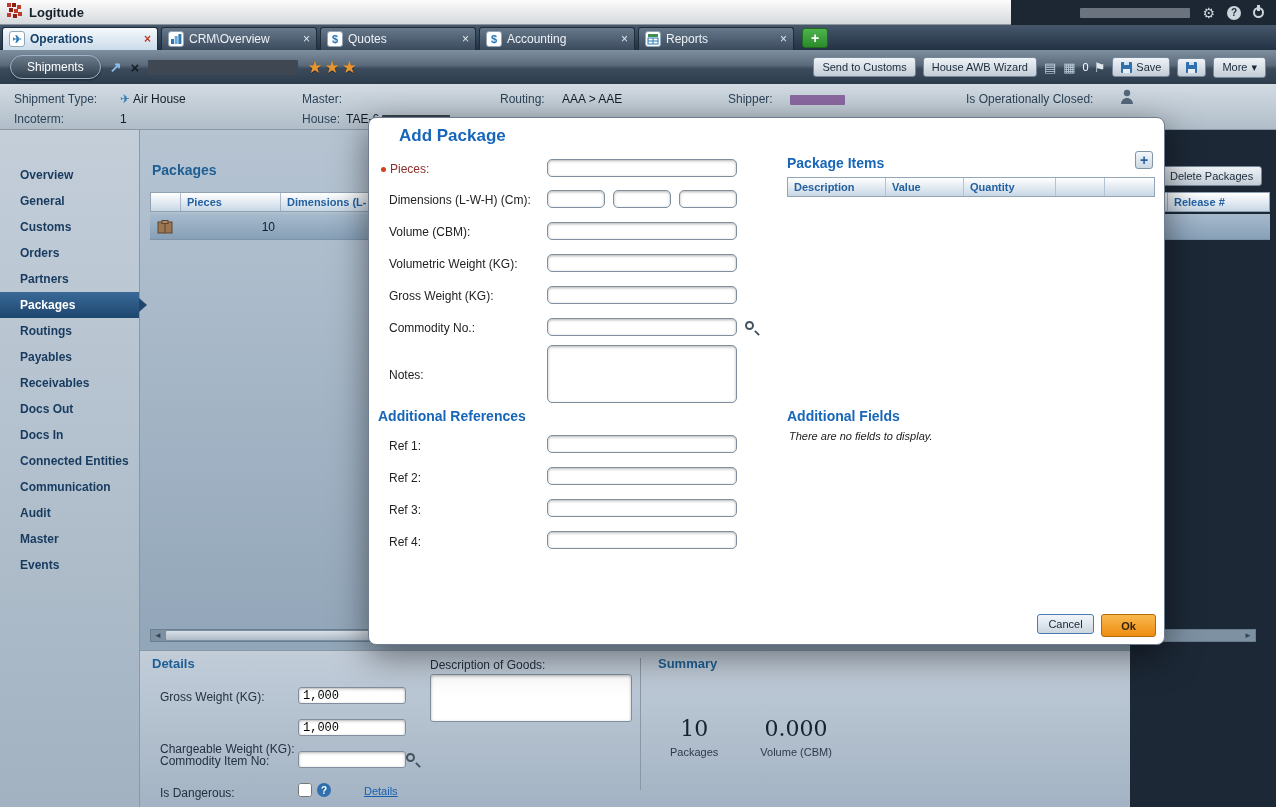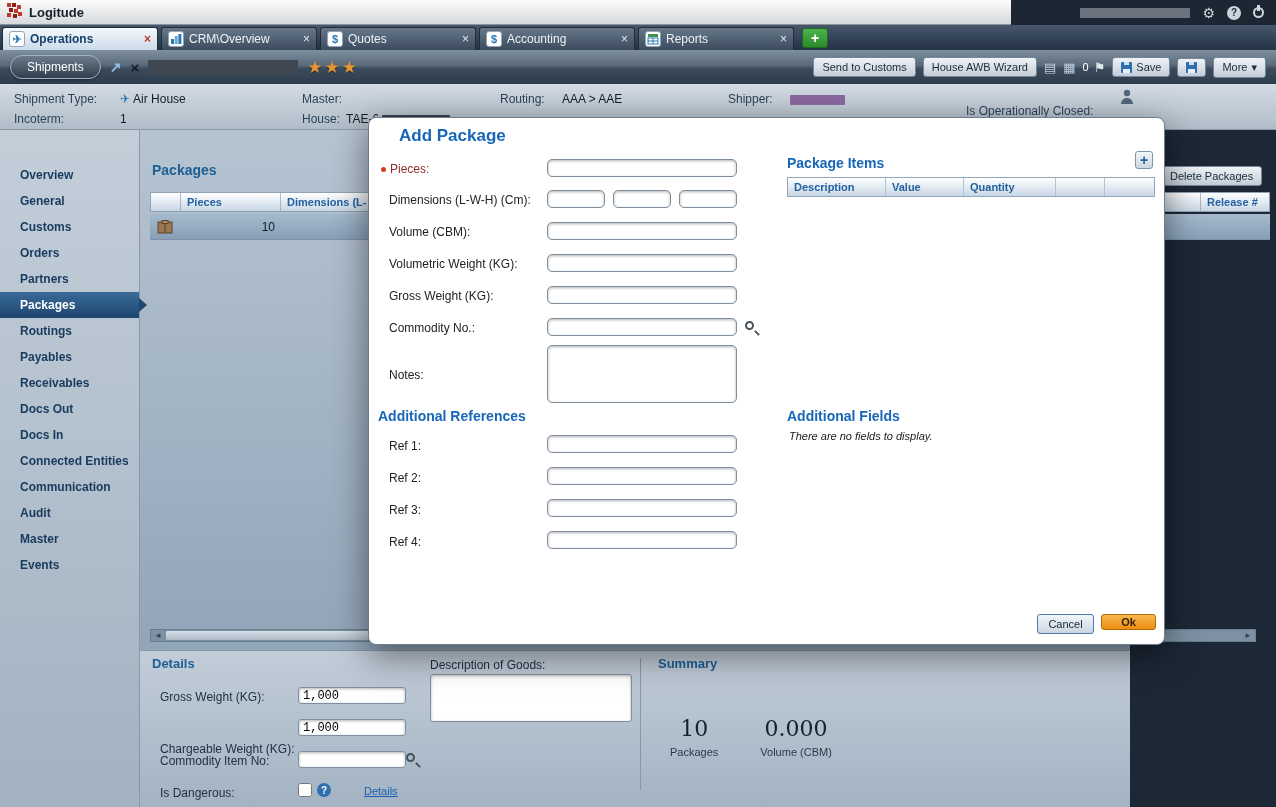--- a/index.html
+++ b/index.html
@@ -81,21 +81,21 @@
   .panel-title { position:absolute; color:#1e5f93; font-weight:bold; font-size:14px; }
   .delete-btn { position:absolute; left:1021px; top:36px; }
   .grid-header { position:absolute; left:10px; top:62px; width:1120px; height:20px;
                  background:linear-gradient(#ffffff,#c8d7e5); border:1px solid #8fa3b5;
                  color:#2361a1; font-weight:bold; font-size:11px; display:flex; align-items:center; }
   .gh { height:100%; display:flex; align-items:center; padding-left:6px; border-right:1px solid rgba(120,140,160,.55); cursor:pointer; }
   .gh-icon { width:30px; }
   .gh-pieces { width:100px; }
   .gh-dims { width:300px; }
   .gh-spacer { flex:1; border-right:none; cursor:default; }
-  .gh-release { width:69px; border-left:1px solid rgba(120,140,160,.55); border-right:none; }
+  .gh-release { width:102px; border-left:1px solid rgba(120,140,160,.55); border-right:none; }
   .grid-row { position:absolute; left:10px; top:84px; width:1120px; height:26px;
               background:linear-gradient(#a6bacd,#87a0b7); border-bottom:1px solid #7e92a6;
               display:flex; align-items:center; cursor:pointer; }
   .cell-icon { width:30px; display:flex; justify-content:center; }
   .cell-pieces { width:95px; text-align:right; color:#121d28; }
   .hscroll { position:absolute; left:10px; top:499px; width:1106px; height:13px;
              background:#7d91a3; border:1px solid #6a7e90; display:flex; align-items:center; }
   .hs-arrow { width:14px; text-align:center; font-size:8px; color:#31465a; cursor:pointer; line-height:11px; }
   .hs-thumb { position:absolute; left:14px; width:205px; height:11px; background:linear-gradient(#d8e0e8,#adbac7);
               border:1px solid #78909f; border-radius:2px; cursor:grab; }
@@ -134,21 +134,21 @@
                   background:linear-gradient(#ffffff,#c8d7e5); border:1px solid #92a6b8;
                   color:#2361a1; font-weight:bold; font-size:11px; display:flex; align-items:center; }
   .ih { height:100%; display:flex; align-items:center; padding-left:6px; border-right:1px solid #b2c4d4; cursor:pointer; }
   .plus-btn { position:absolute; left:766px; top:33px; width:18px; height:18px;
               background:linear-gradient(#f3f7fa,#ccd8e2); border:1px solid #7f95a8; border-radius:3px;
               color:#2361a1; font-weight:bold; font-size:14px; line-height:15px; text-align:center; cursor:pointer; }
   .nofields { position:absolute; left:420px; top:312px; font-style:italic; font-size:11px; color:#1a1a1a; }
   .btn-cancel { position:absolute; left:668px; top:496px; width:57px; height:20px;
                 background:linear-gradient(#f2f6fa,#ccd6e0); border:1px solid #4a7ab0; border-radius:3px;
                 font-size:11px; color:#15253a; cursor:pointer; }
-  .btn-ok { position:absolute; left:732px; top:496px; width:55px; height:16px;
+  .btn-ok { position:absolute; left:732px; top:496px; width:55px; height:23px;
             background:linear-gradient(#f8b84e,#ee8d12); border:1px solid #b06a0a; border-radius:3px;
             font-size:11px; color:#35220a; font-weight:bold; cursor:pointer; }
 </style>
 </head>
 <body>
 
 <div class="screen">
 
   <div class="topbar">
     <span>
@@ -252,21 +252,21 @@
     <span class="inf-label" style="left:302px;top:8px;">Master:</span>
     <span class="inf-label" style="left:302px;top:28px;">House:</span>
     <span class="inf-value" style="left:346px;top:28px;"><span>TAE-6</span> <span class="redacted" style="width:68px;height:10px;background:#39424c;"></span></span>
 
     <span class="inf-label" style="left:500px;top:8px;">Routing:</span>
     <span class="inf-value" style="left:562px;top:8px;">AAA &gt; AAE</span>
 
     <span class="inf-label" style="left:728px;top:8px;">Shipper:</span>
     <span class="redacted" style="position:absolute;left:790px;top:11px;width:55px;height:10px;background:#8a68a0;"></span>
 
-    <span class="inf-label" style="left:966px;top:20px;">Is Operationally Closed:</span>
+    <span class="inf-label" style="left:966px;top:8px;">Is Operationally Closed:</span>
     <span style="position:absolute;left:1120px;top:5px;">
       <svg width="14" height="16" viewBox="0 0 14 16">
           <circle cx="7" cy="4" r="3.2" fill="#54687a"></circle>
           <path d="M1 15c0-3.3 2.7-6 6-6s6 2.7 6 6z" fill="#54687a"></path>
         </svg>
     </span>
   </div>
 
   <div class="sidebar">
     <div class="side-item">Overview</div>

